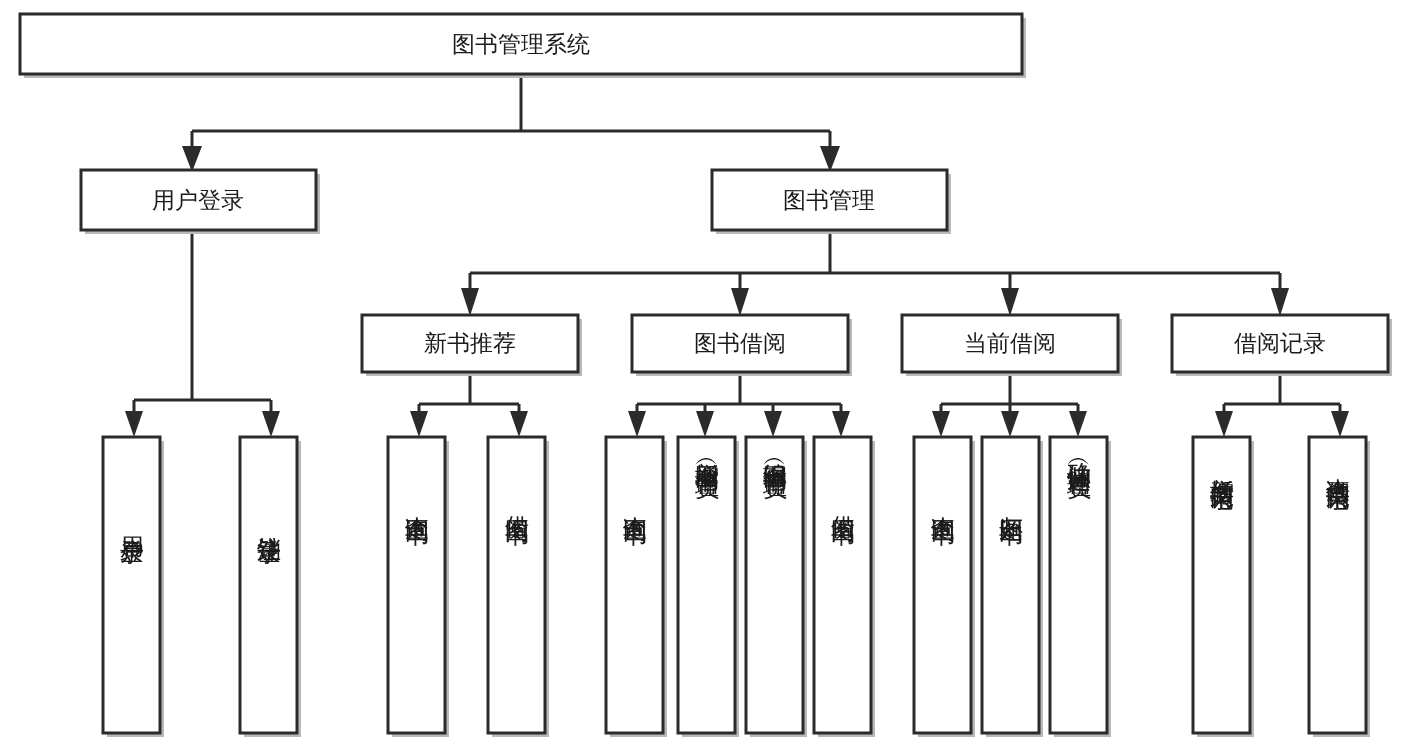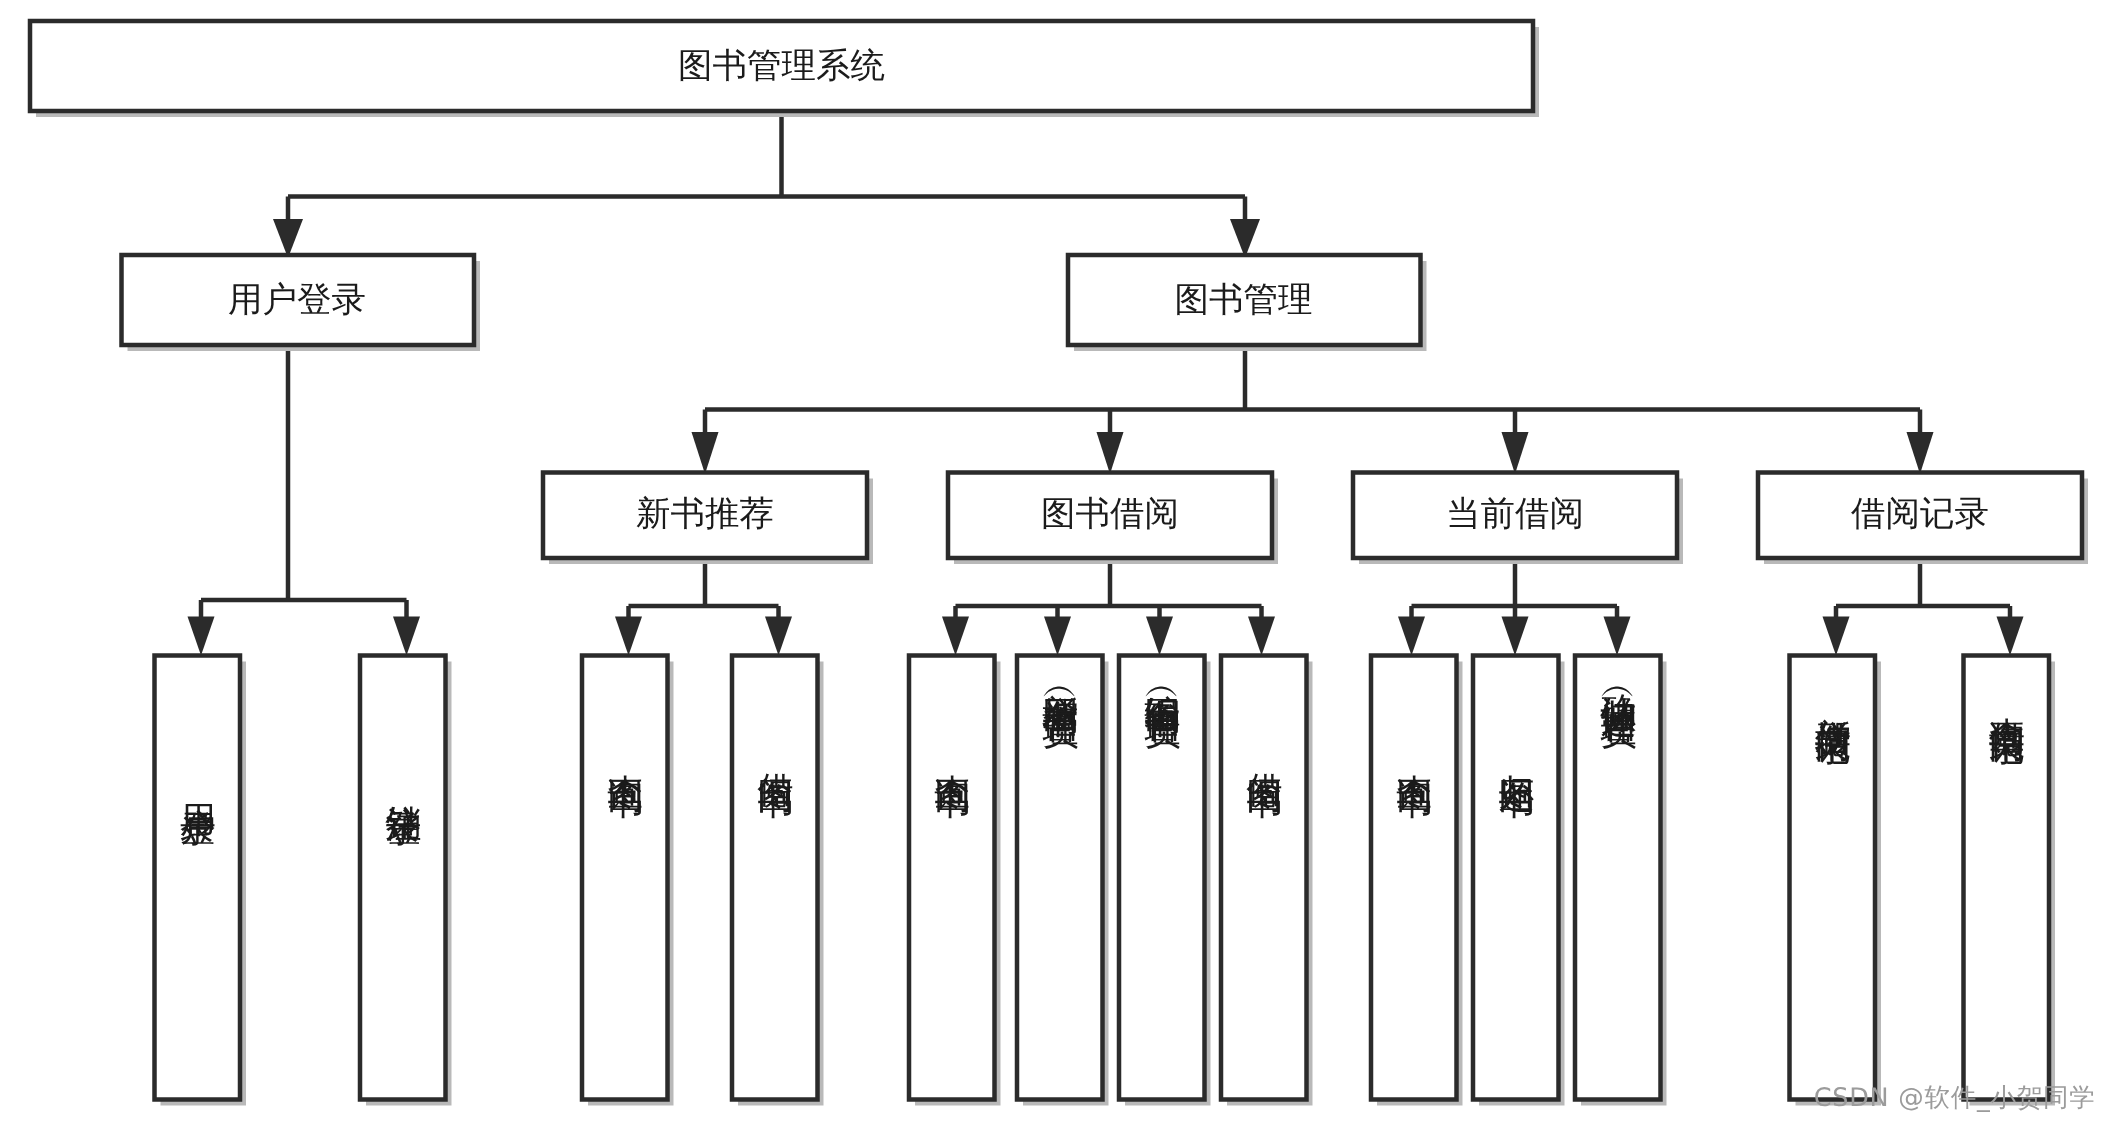--- a/index.html
+++ b/index.html
@@ -288,15 +288,14 @@
     <span class="leaf-label" style="margin-top:6px;">确认归还（管理员）</span>
   </div>
 
   <div class="leaf-label-wrap" style="left:1193px; top:437px; width:57px; height:296px;">
     <span class="leaf-label" style="margin-top:22px;">新增借阅记录</span>
   </div>
   <div class="leaf-label-wrap" style="left:1309px; top:437px; width:57px; height:296px;">
     <span class="leaf-label" style="margin-top:22px;">查询借阅记录</span>
   </div>
 
-  <div class="watermark">CSDN @软件_小贺同学</div>
 
 </div>
 
 </body></html>

